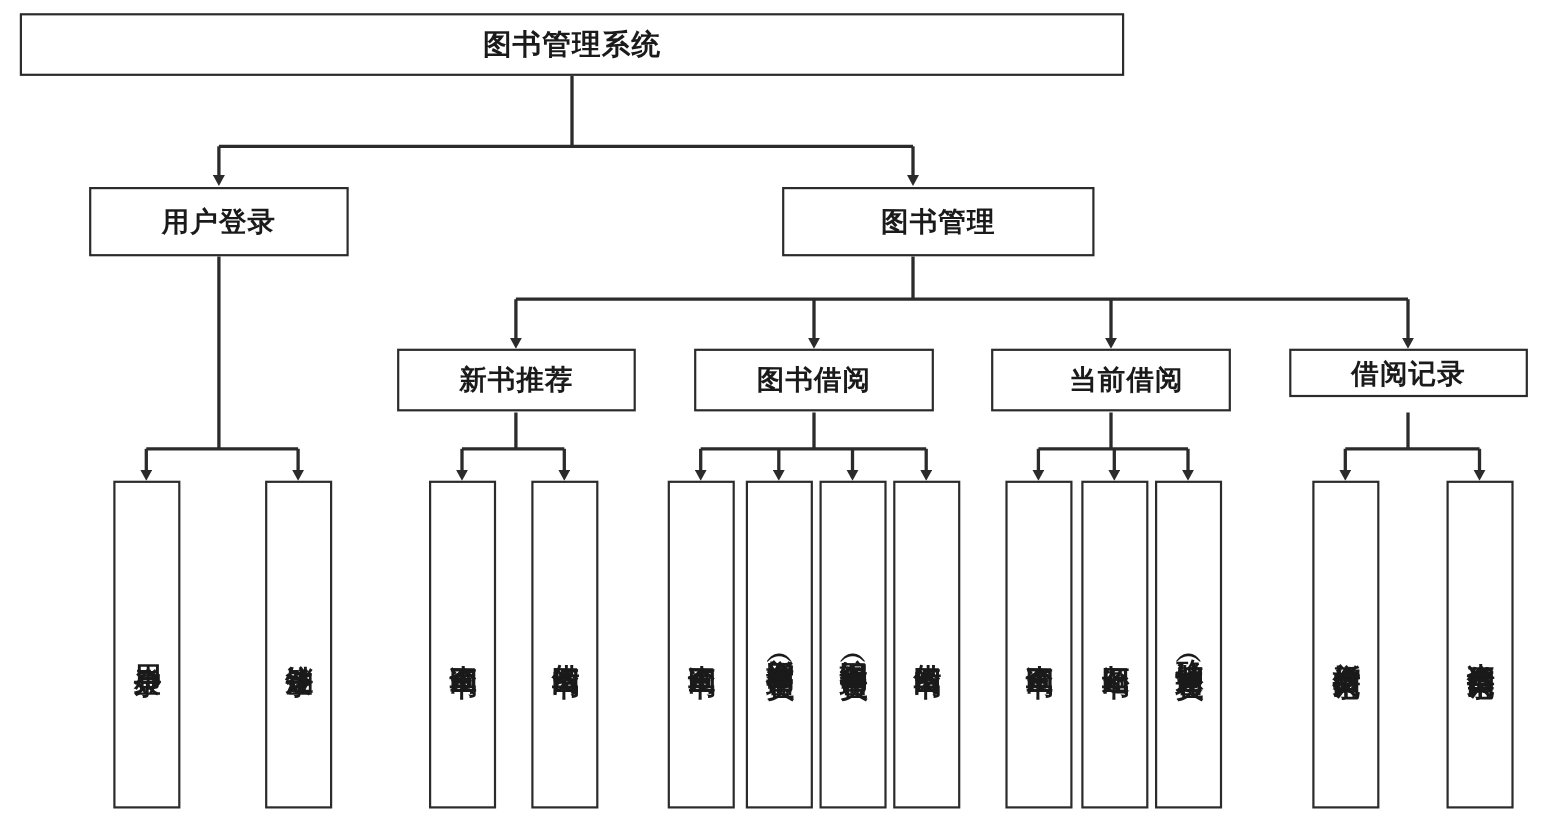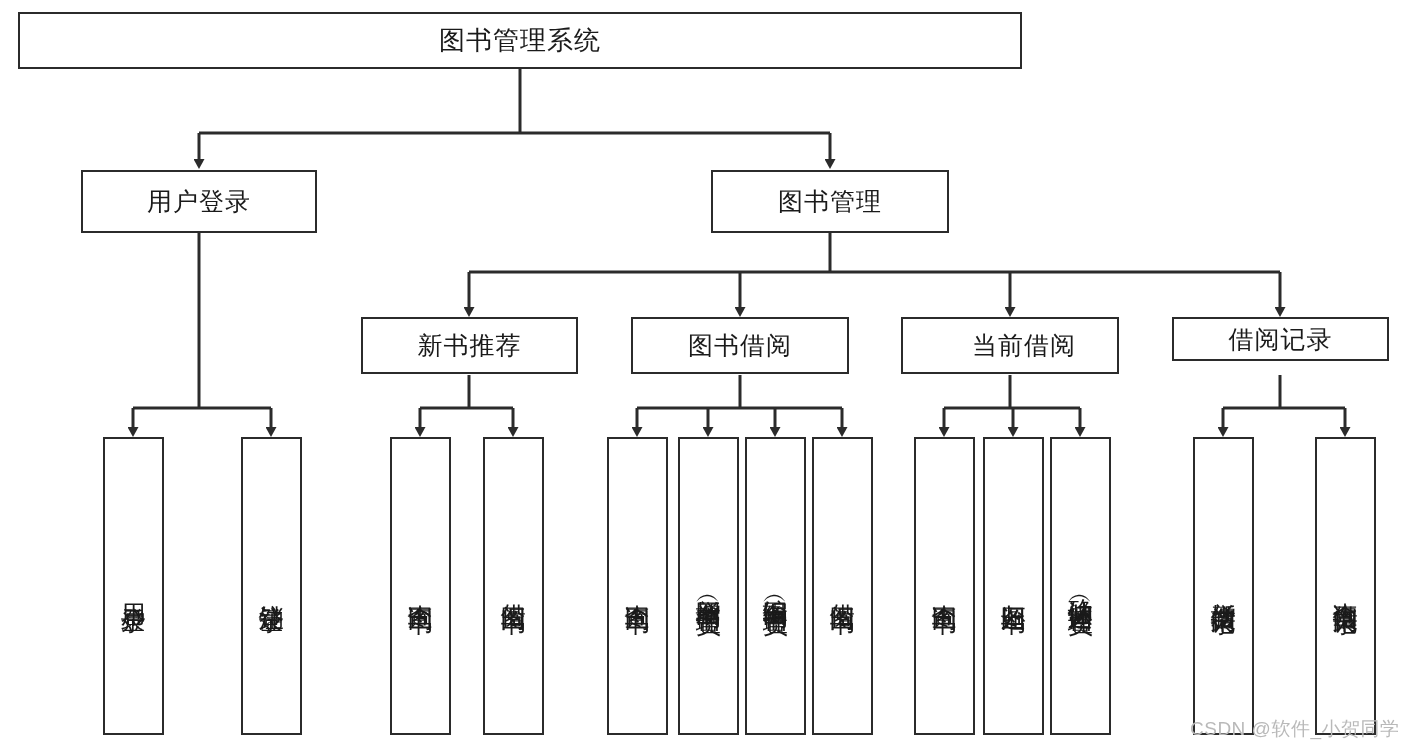--- a/index.html
+++ b/index.html
@@ -9,20 +9,21 @@
   }
   body {
     font-family: "Liberation Sans", "DejaVu Sans", sans-serif;
   }
   #canvas {
     position: relative;
     width: 1405px;
     height: 747px;
     background: #ffffff;
     overflow: hidden;
+    font-weight: bold;
   }
   .node {
     position: absolute;
     box-sizing: border-box;
     border: 2.5px solid #2b2b2b;
     background: #ffffff;
     display: flex;
     align-items: center;
     justify-content: center;
     color: #1a1a1a;
@@ -119,21 +120,21 @@
     </g>
   </svg>
 
   <div class="node horiz root" style="left:18px; top:12px; width:1004px; height:57px;">
     <span>图书管理系统</span>
   </div>
 
   <div class="node horiz" style="left:81px; top:170px; width:236px; height:63px;">
     <span>用户登录</span>
   </div>
-  <div class="node horiz" style="left:711px; top:170px; width:238px; height:63px;">
+  <div class="node horiz" style="left:711px; top:170px; width:284px; height:63px;">
     <span>图书管理</span>
   </div>
 
   <div class="node horiz" style="left:631px; top:317px; width:218px; height:57px;">
     <span>图书借阅</span>
   </div>
   <div class="node horiz" style="left:361px; top:317px; width:217px; height:57px;">
     <span>新书推荐</span>
   </div>
   <div class="node horiz" style="left:901px; top:317px; width:218px; height:57px;padding-left:28px;">
@@ -180,15 +181,14 @@
     <span class="vlabel">确认归还（管理员）</span>
   </div>
 
   <div class="node leaf" style="left:1193px; top:437px; width:61px; height:298px;">
     <span class="vlabel">新增借阅记录</span>
   </div>
   <div class="node leaf" style="left:1315px; top:437px; width:61px; height:298px;">
     <span class="vlabel">查询借阅记录</span>
   </div>
 
-  <div class="watermark" style="left:1190px; top:716px;">CSDN @软件_小贺同学</div>
 
 </div>
 
 </body></html>

